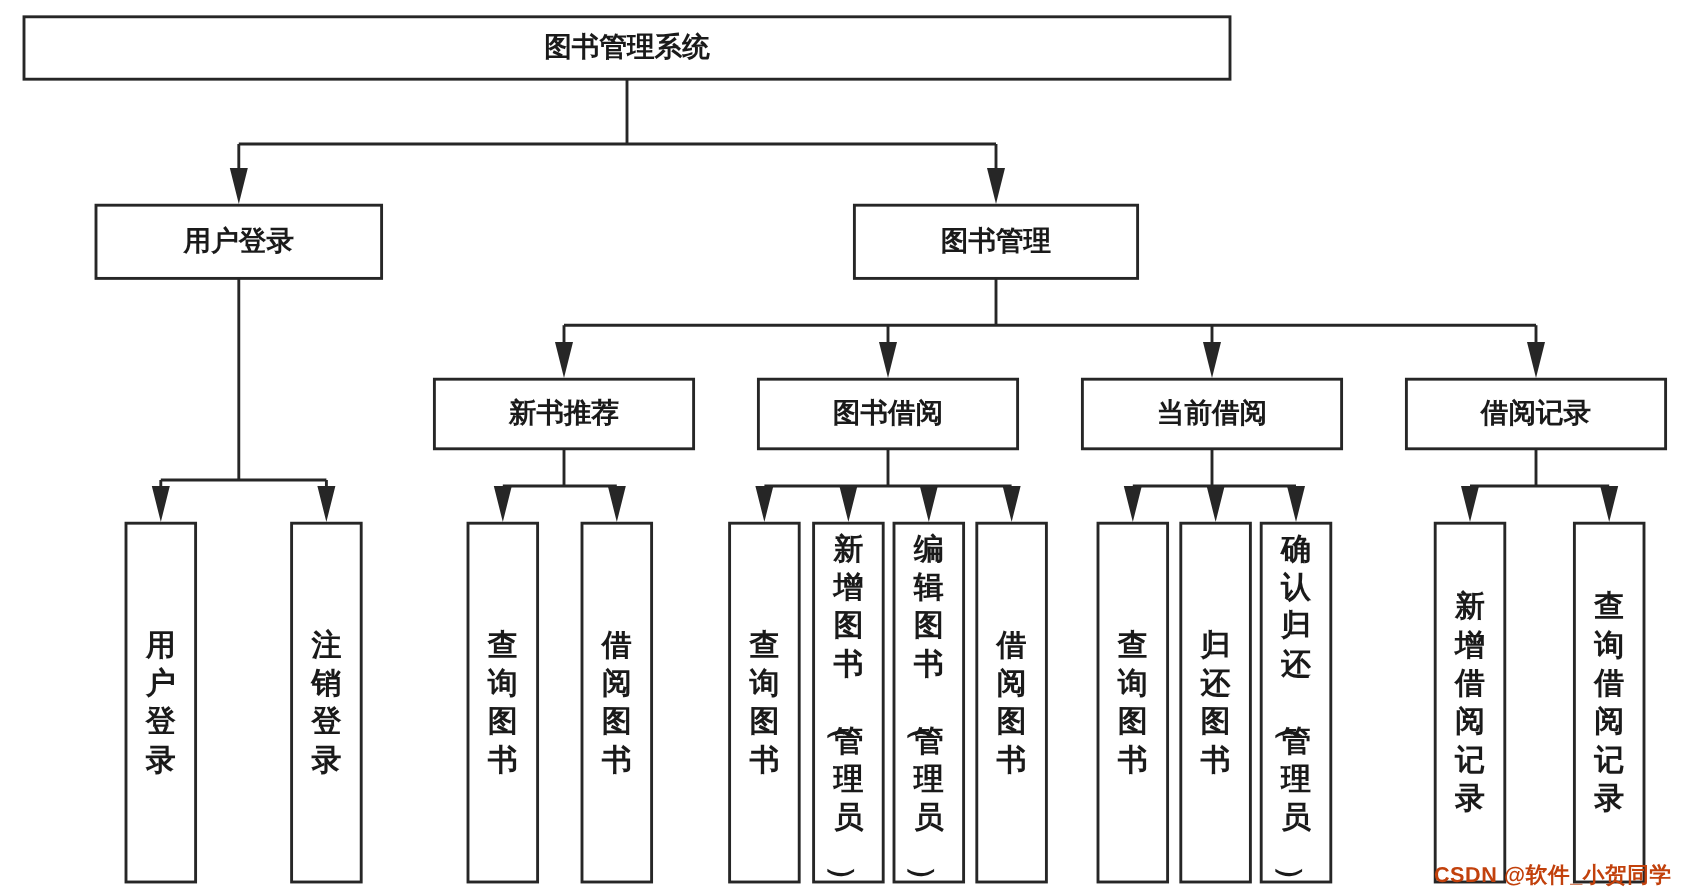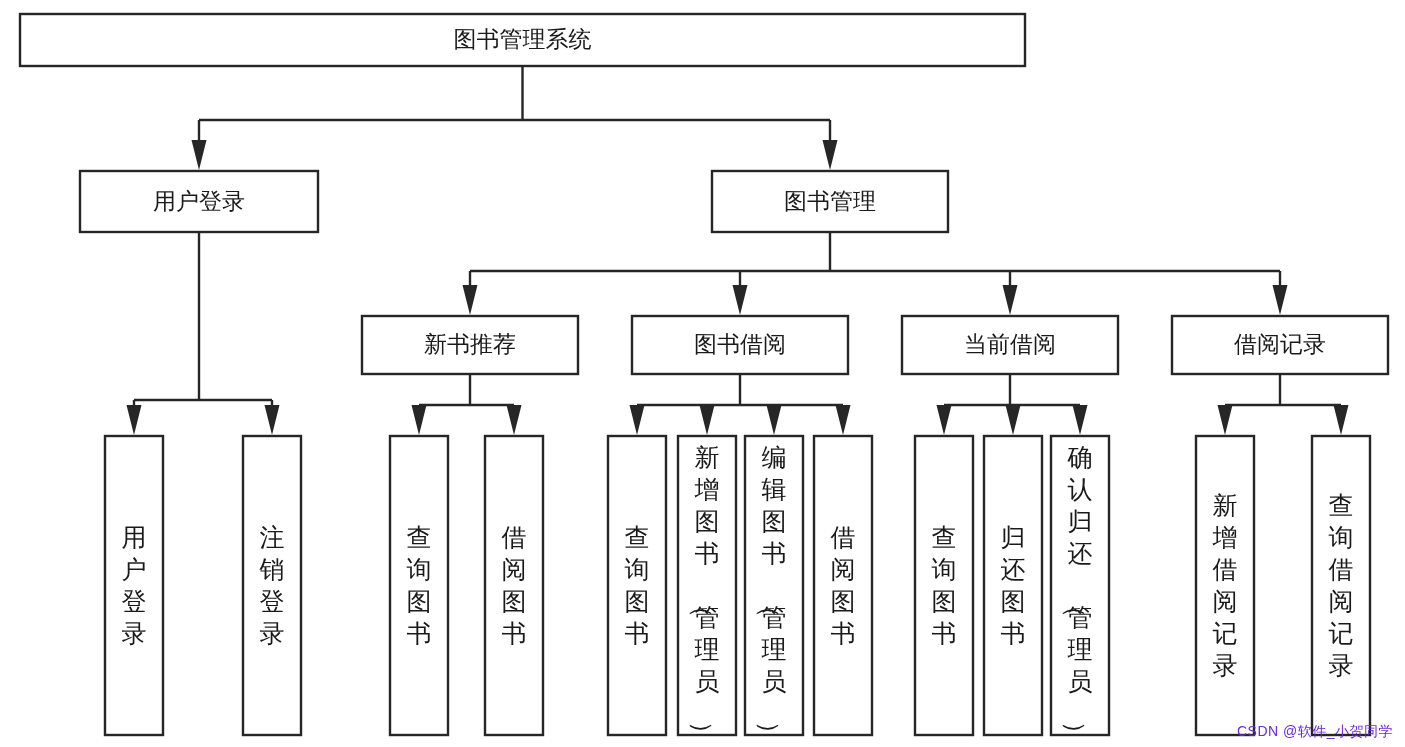--- a/index.html
+++ b/index.html
@@ -12,20 +12,21 @@
     width: 1405px;
     height: 747px;
     font-family: "Liberation Sans", "DejaVu Sans", sans-serif;
     overflow: hidden;
     position: relative;
   }
   #diagram-root {
     position: relative;
     width: 1405px;
     height: 747px;
+    font-weight: bold;
   }
   svg#tree-svg {
     position: absolute;
     left: 0;
     top: 0;
     width: 1405px;
     height: 747px;
     display: block;
   }
   .node-box {
@@ -53,22 +54,22 @@
     font-size: 23px;
   }
   .node-label.vertical {
     font-size: 25px;
   }
   .watermark {
     position: absolute;
     right: 12px;
     bottom: 6px;
     font-family: "Liberation Sans", "DejaVu Sans", sans-serif;
-    font-size: 14px;
-    color: #6d28d9;
+    font-size: 18px;
+    color: #c2410c;
     letter-spacing: 0.5px;
     white-space: nowrap;
     pointer-events: none;
   }
 </style>
 </head>
 <body>
 
 <div id="diagram-root">
   <svg id="tree-svg" viewBox="0 0 1405 747" xmlns="http://www.w3.org/2000/svg">

